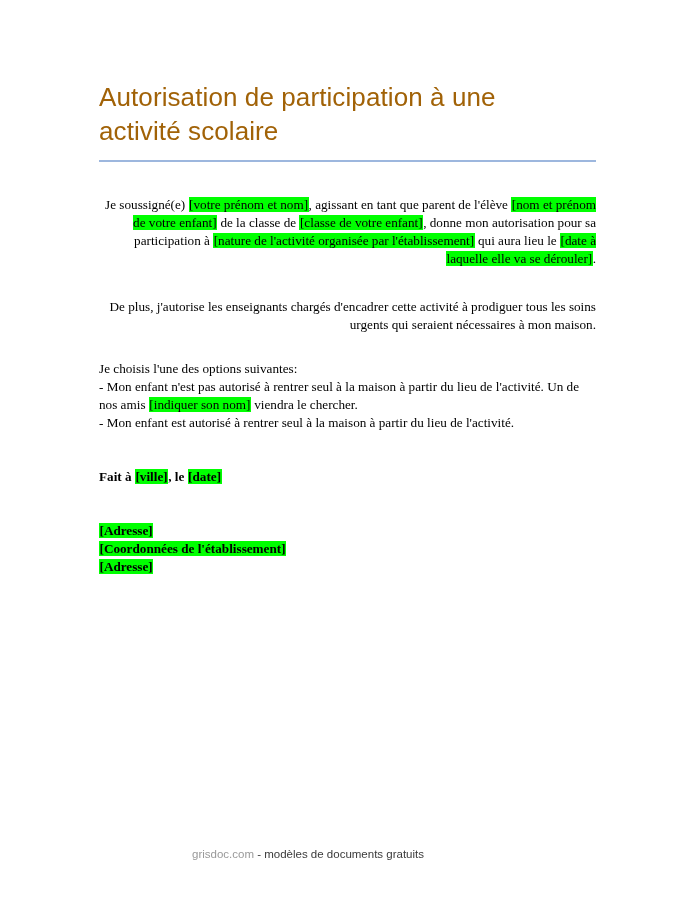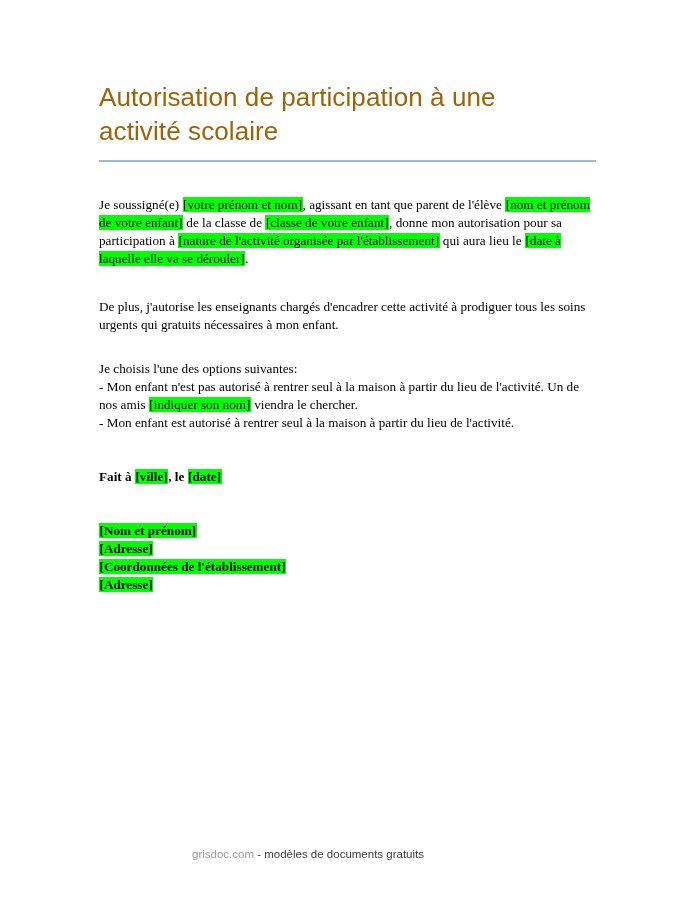--- a/index.html
+++ b/index.html
@@ -50,21 +50,21 @@
     position: absolute;
     left: 99px;
     top: 196px;
     width: 497px;
   }
 
   .para {
     font-size: 13.2px;
     line-height: 18px;
     margin: 0;
-    text-align: left;
+    text-align: right;
   }
 
   .gap-lg { height: 30px; }
   .gap-md { height: 26px; }
   .gap-xl { height: 36px; }
 
   .hl {
     background: #00ff00;
     color: #000000;
     padding: 0 0.5px;
@@ -123,40 +123,39 @@
     </h1>
     <div class="title-rule"></div>
   </div>
 
   <div class="body-area">
 
     <p class="para"><span>Je soussigné(e) </span><span class="hl">[votre prénom et nom]</span><span>, agissant en tant que parent de l'élève </span><span class="hl">[nom et prénom de votre enfant]</span><span> de la classe de </span><span class="hl">[classe de votre enfant]</span><span>, donne mon autorisation pour sa participation à </span><span class="hl">[nature de l'activité organisée par l'établissement]</span><span> qui aura lieu le </span><span class="hl">[date à laquelle elle va se dérouler]</span><span>.</span></p>
 
     <div class="gap-lg"></div>
 
-    <p class="para">De plus, j'autorise les enseignants chargés d'encadrer cette activité à prodiguer tous les soins urgents qui gratuits nécessaires à mon enfant.</p>
+    <p class="para">De plus, j'autorise les enseignants chargés d'encadrer cette activité à prodiguer tous les soins urgents qui seraient nécessaires à mon maison.</p>
 
     <div class="gap-md"></div>
 
     <div class="lines">
       <div>Je choisis l'une des options suivantes:</div>
       <div><span>- Mon enfant n'est pas autorisé à rentrer seul à la maison à partir du lieu de l'activité. Un de nos amis </span><span class="hl">[indiquer son nom]</span><span> viendra le chercher.</span></div>
       <div>- Mon enfant est autorisé à rentrer seul à la maison à partir du lieu de l'activité.</div>
     </div>
 
     <div class="gap-xl"></div>
 
     <div class="sig-block">
       <div><span>Fait à </span><span class="hl">[ville]</span><span>, le </span><span class="hl">[date]</span></div>
     </div>
 
     <div class="gap-xl"></div>
 
     <div class="addr-block">
-      <div><span class="hl">[Nom et prénom]</span></div>
       <div><span class="hl">[Adresse]</span></div>
       <div><span class="hl">[Coordonnées de l'établissement]</span></div>
       <div><span class="hl">[Adresse]</span></div>
     </div>
 
   </div>
 
   <div class="footer">
     <span class="brand">grisdoc.com</span><span class="tagline"> - modèles de documents gratuits</span>
   </div>

